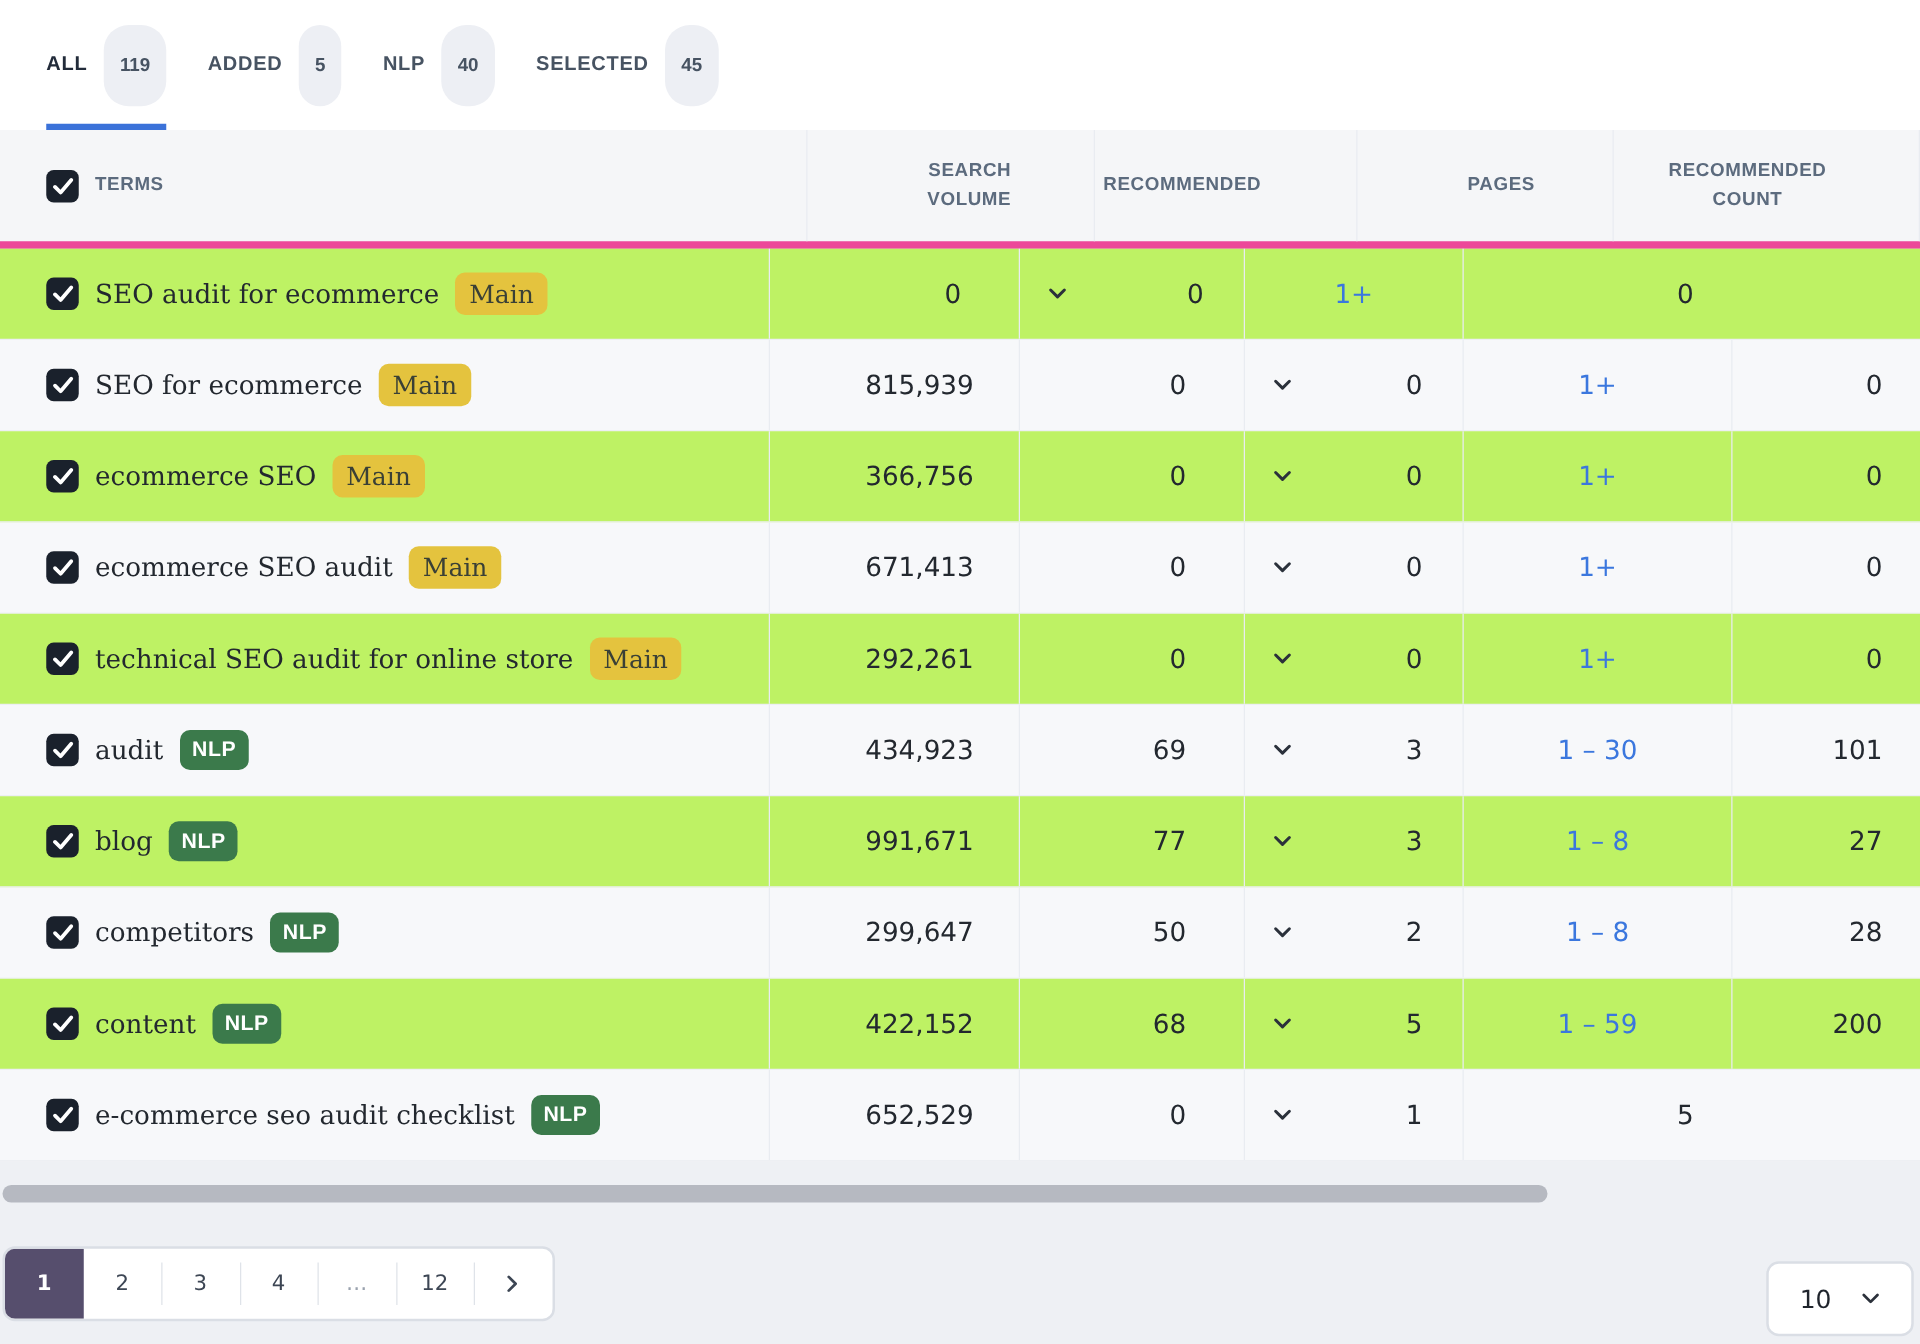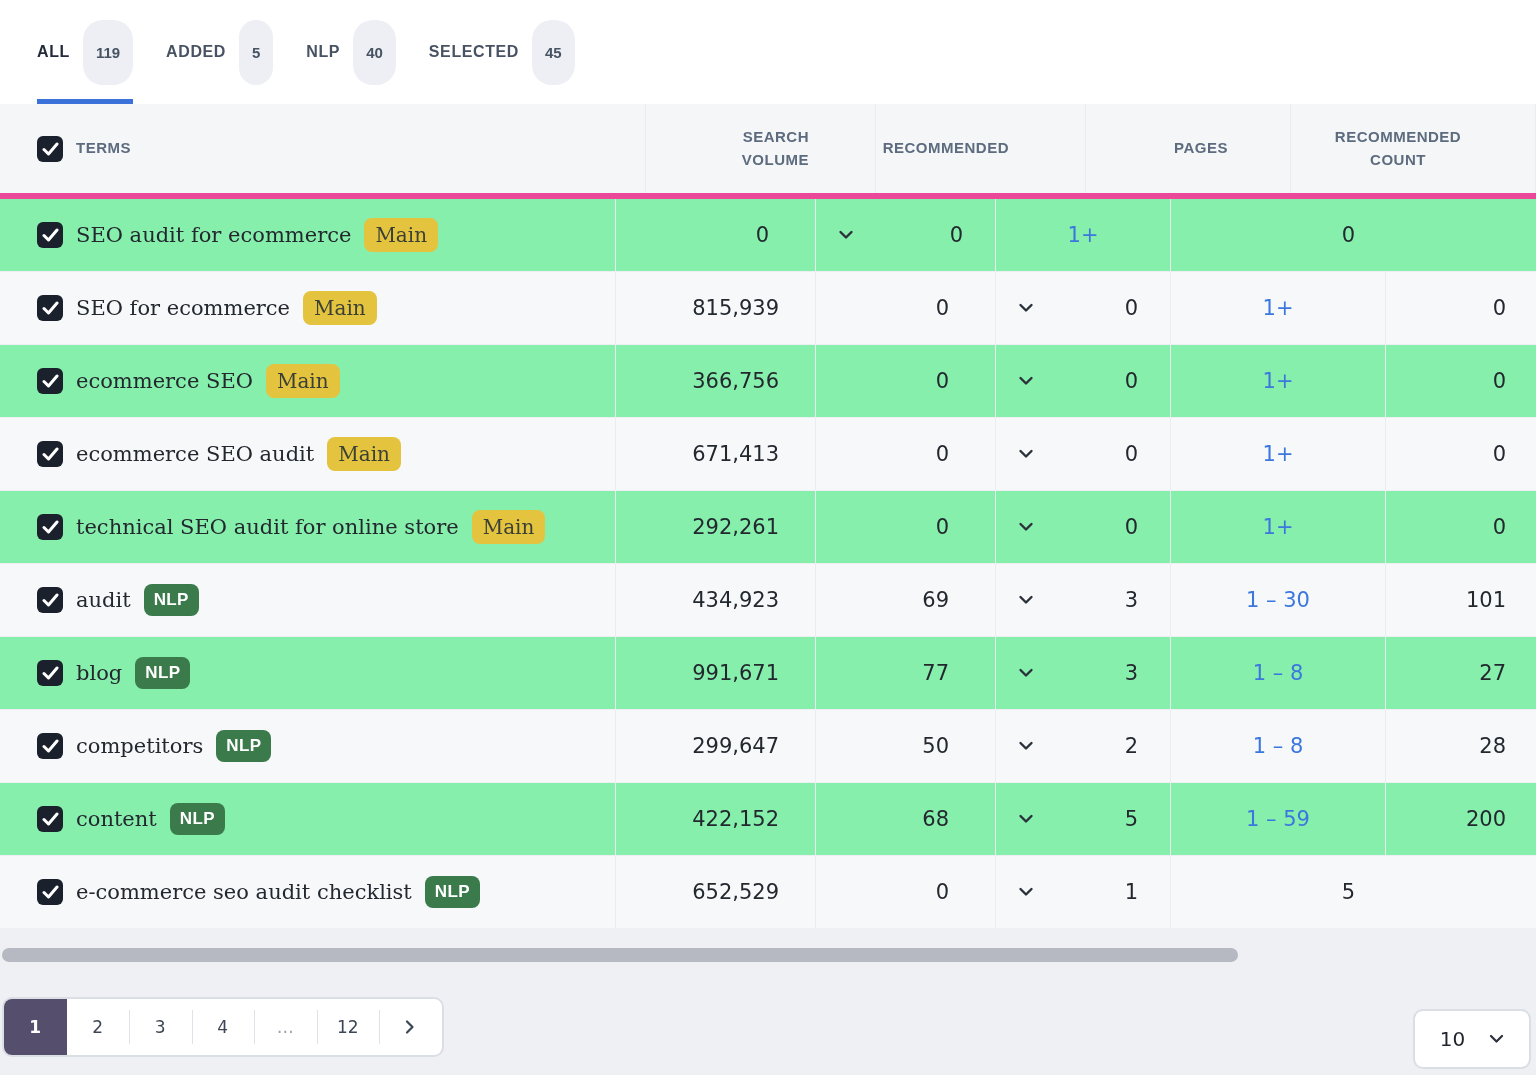--- a/index.html
+++ b/index.html
@@ -46,21 +46,21 @@
     border-bottom:6px solid #ec4899;
     gap:30px;
   }
   .th {
     display:flex; align-items:center;
     font-size:15px; font-weight:700; letter-spacing:.5px;
     color:#5c6b7e; line-height:1.5; white-space:pre-line;
   }
   .th:not(:first-child), .td:not(:first-child) { border-left:1px solid #e9ecf1; }
 
-  .row { height:73px; background:#86efac; border-bottom:1px solid #edeff3; }
+  .row { height:73px; background:#bef264; border-bottom:1px solid #edeff3; }
   .row.alt { background:#f7f8fa; }
   .td {
     display:flex; align-items:center;
     font-family:"DejaVu Sans", sans-serif;
     font-size:21px; color:#23282f;
   }
 
   .cell-terms { padding-left:37px; justify-content:flex-start; gap:13px; }
   .cell-sv    { justify-content:flex-end; padding-right:36px; text-align:right; }
   .cell-diff  { justify-content:flex-end; padding-right:46px; }

